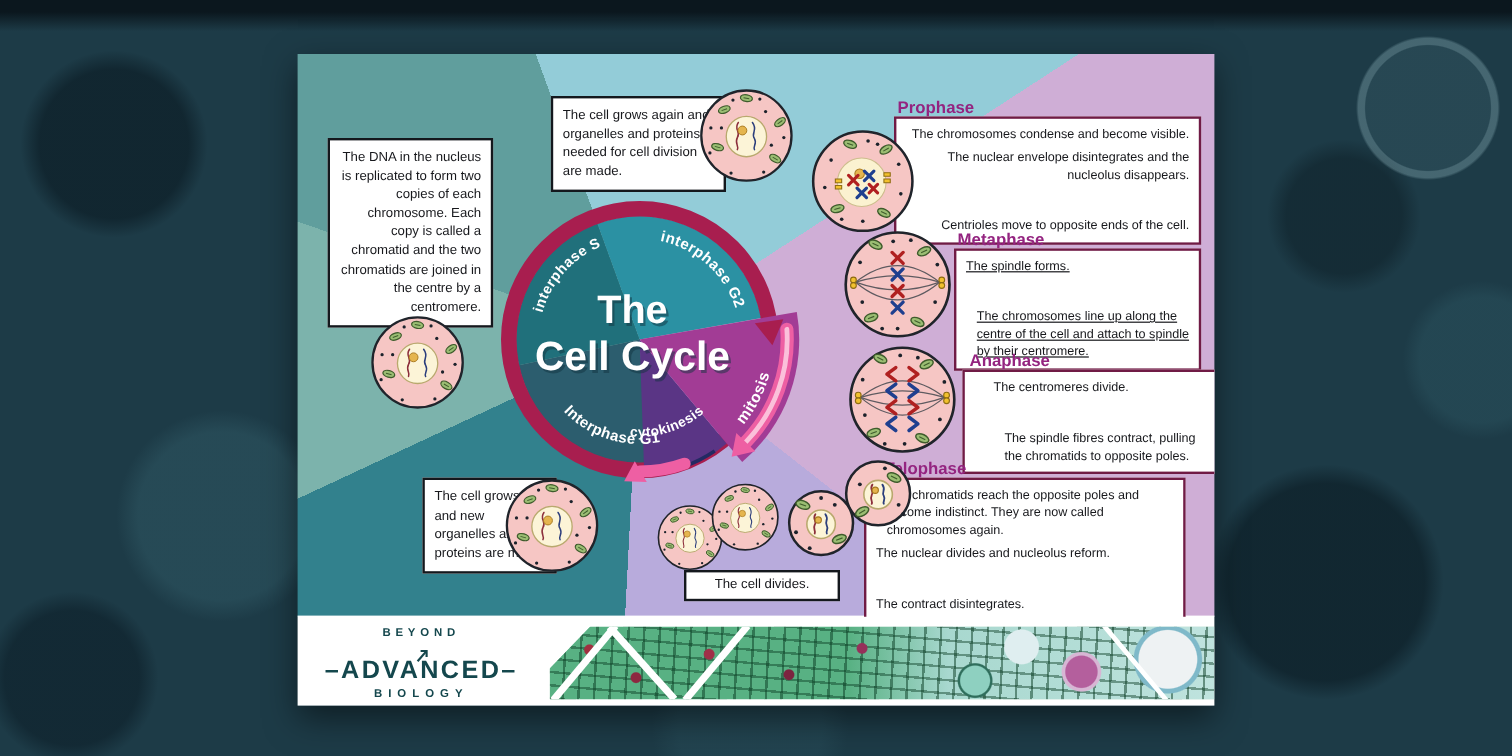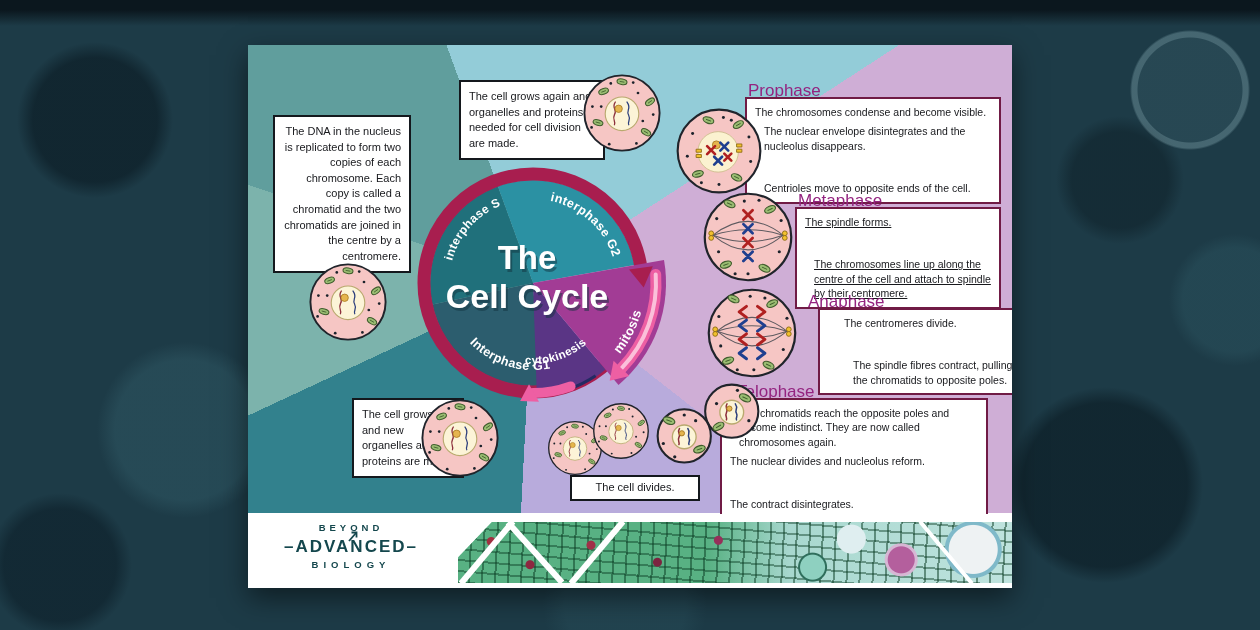--- a/index.html
+++ b/index.html
@@ -36,41 +36,41 @@
   }
   .poster-footer{
     position:absolute;left:0;right:0;bottom:0;height:75px;background:#ffffff;
   }
   
   .note{
     position:absolute;background:#fff;border:2px solid #14181d;color:#17181c;
     font-size:11px;line-height:1.42;padding:7px 8px;z-index:2;
   }
   .phase-head{
-    position:absolute;color:#942480;font-weight:normal;font-size:17px;z-index:2;
+    position:absolute;color:#942480;font-weight:bold;font-size:14px;z-index:2;
   }
   .phase-box{
     position:absolute;background:#fff;border:2px solid #701b45;color:#17181c;
     font-size:10.5px;line-height:1.38;padding:6px 8px;z-index:2;
   }
   .phase-box p{margin:0 0 5px 0;}
   .phase-box p:last-child{margin-bottom:0;margin-top:28px;}
   .phase-box p.ind{margin-left:9px;}
   
   .cell{position:absolute;z-index:3;}
   .cell svg{width:100%;height:100%;display:block;}
   
   .wheel{position:absolute;left:140px;top:93px;width:290px;height:290px;z-index:1;}
   .wheel text{font-family:"Liberation Sans",sans-serif;}
   .wheel .arclabel{fill:#ffffff;font-weight:bold;letter-spacing:.4px;}
   .wheel .title{fill:#ffffff;font-weight:bold;text-shadow:2px 3px 0 rgba(18,52,64,.5);}
   
   .brand{position:absolute;left:18px;top:9px;width:170px;text-align:center;color:#14474d;z-index:2;}
   .brand-top{font-size:9.5px;font-weight:bold;letter-spacing:4px;}
-  .brand-mid{font-size:17px;font-weight:bold;letter-spacing:2px;position:relative;display:inline-block;margin-top:4px;}
+  .brand-mid{font-size:21px;font-weight:bold;letter-spacing:2px;position:relative;display:inline-block;margin-top:14px;}
   .brand-mid .dash{font-weight:bold;}
   .brand-bottom{font-size:9.5px;font-weight:bold;letter-spacing:5px;margin-top:2px;}
   .v-arrow{position:absolute;left:46%;top:-7px;width:14px;height:12px;}
   .micro-strip{
     position:absolute;left:210px;right:0;top:9px;bottom:5px;z-index:1;
     clip-path:polygon(34px 0,100% 0,100% 100%,0 100%,0 58%);
     background-color:#6fbf9b;
     background-image:
       radial-gradient(circle at 93% 45%, #eef2f3 0 24px, #7fb9c9 25px 28px, rgba(0,0,0,0) 29px),
       radial-gradient(circle at 80% 62%, #b45f9d 0 13px, #d7b6d4 14px 16px, rgba(0,0,0,0) 17px),
@@ -134,34 +134,34 @@
       <text class="title" x="139" y="131" font-size="33" text-anchor="middle">The</text>
       <text class="title" x="139" y="170" font-size="34" text-anchor="middle">Cell Cycle</text>
     </svg>
 
     <div class="note" style="left:25px;top:70px;width:118px;text-align:right;">The DNA in the nucleus is replicated to form two copies of each chromosome. Each copy is called a chromatid and the two chromatids are joined in the centre by a centromere.</div>
     <div class="note" style="left:211px;top:35px;width:126px;">The cell grows again and organelles and proteins needed for cell division are made.</div>
     <div class="note" style="left:104px;top:353px;width:92px;">The cell grows and new organelles and proteins are made.</div>
     <div class="note" style="left:322px;top:430px;width:94px;padding:3px 16px;text-align:center;">The cell divides.</div>
 
     <div class="phase-head" style="left:500px;top:36px;">Prophase</div>
-    <div class="phase-box" style="left:497px;top:52px;width:236px;">
+    <div class="phase-box" style="left:497px;top:52px;width:236px;text-align:right;">
       <p>The chromosomes condense and become visible.</p>
       <p class="ind">The nuclear envelope disintegrates and the nucleolus disappears.</p>
       <p class="ind">Centrioles move to opposite ends of the cell.</p>
     </div>
 
     <div class="phase-head" style="left:550px;top:146px;">Metaphase</div>
     <div class="phase-box" style="left:547px;top:162px;width:186px;text-decoration:underline;">
       <p>The spindle forms.</p>
       <p class="ind">The chromosomes line up along the centre of the cell and attach to spindle by their centromere.</p>
     </div>
 
     <div class="phase-head" style="left:560px;top:247px;">Anaphase</div>
-    <div class="phase-box" style="left:570px;top:263px;width:180px;padding-left:24px;">
+    <div class="phase-box" style="left:554px;top:263px;width:180px;padding-left:24px;">
       <p>The centromeres divide.</p>
       <p class="ind">The spindle fibres contract, pulling the chromatids to opposite poles.</p>
     </div>
 
     <div class="phase-head" style="left:489px;top:337px;">Telophase</div>
     <div class="phase-box" style="left:472px;top:353px;width:248px;">
       <p class="ind">The chromatids reach the opposite poles and become indistinct. They are now called chromosomes again.</p>
       <p>The nuclear divides and nucleolus reform.</p>
       <p>The contract disintegrates.</p>
     </div>

